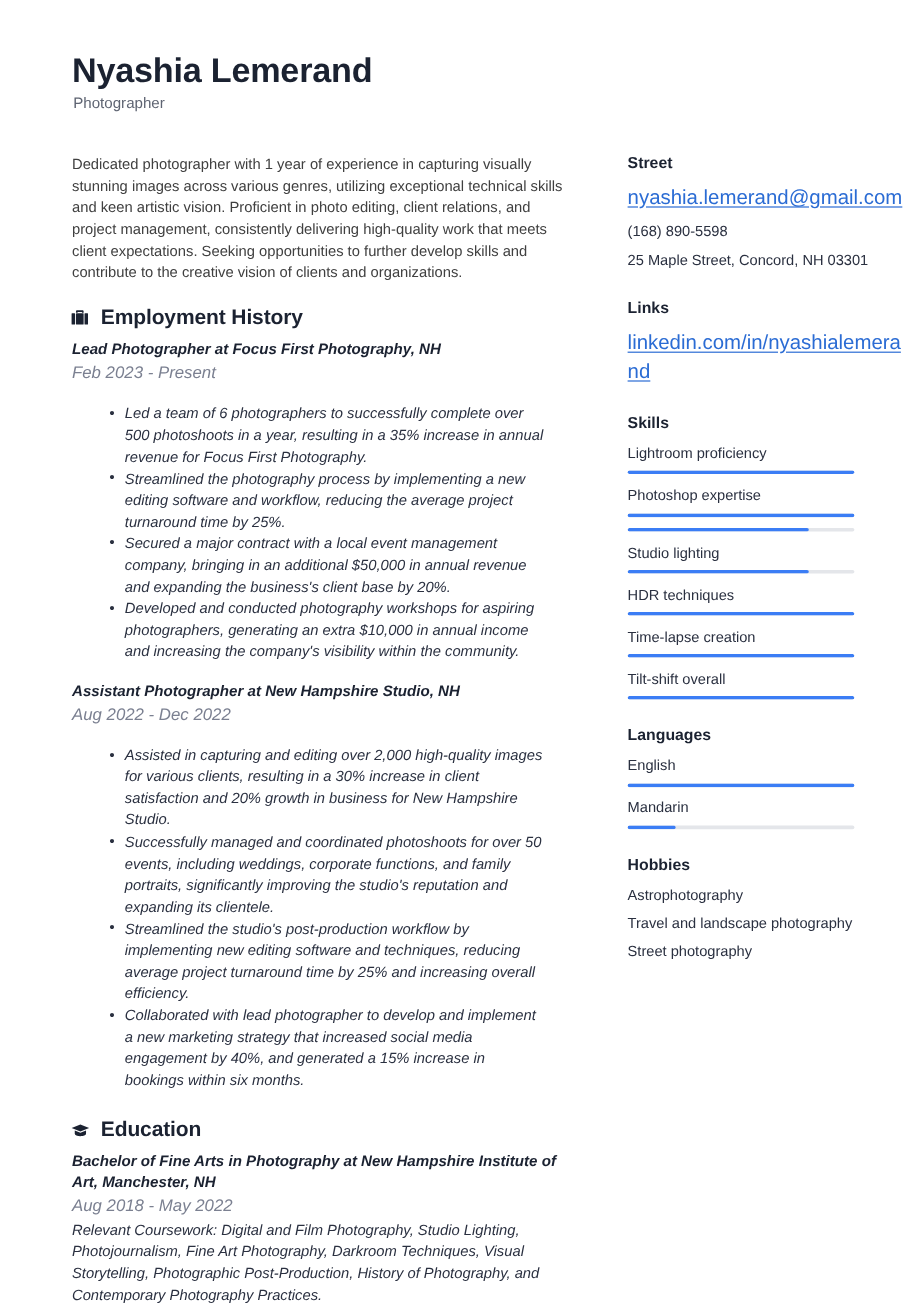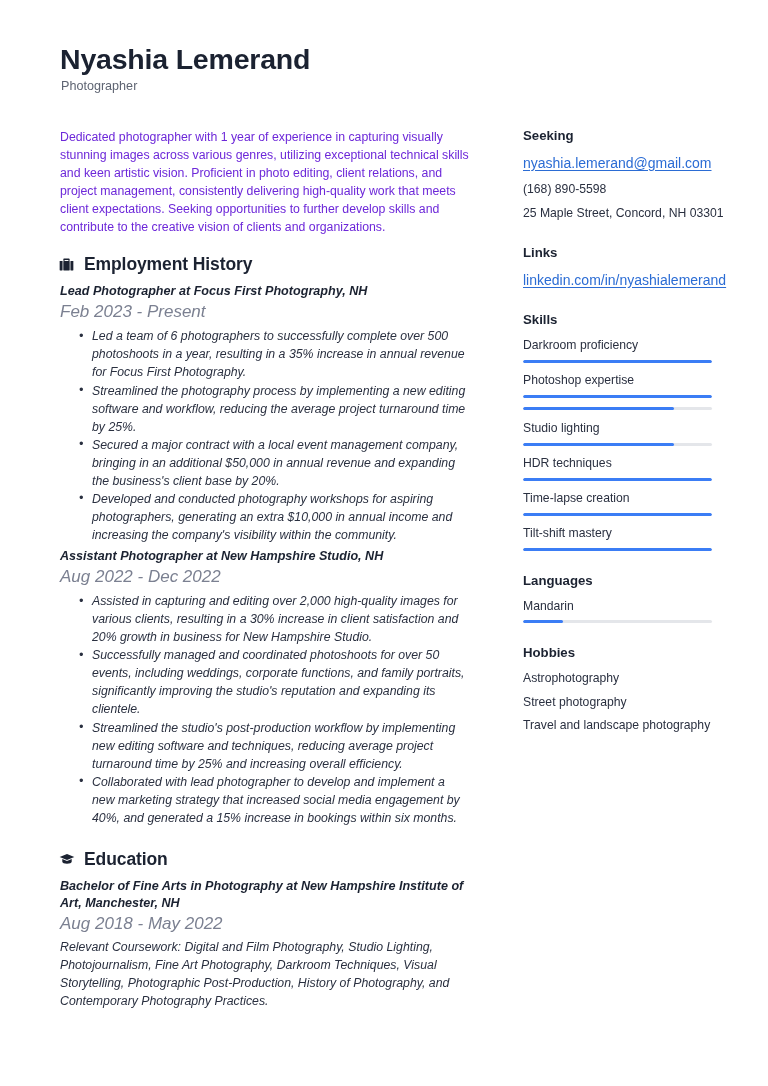--- a/index.html
+++ b/index.html
@@ -77,45 +77,45 @@
     font-size: 17.5px;
     font-weight: bold;
     color: #1b2231;
     line-height: 1.2;
     letter-spacing: -0.1px;
   }
 
   .body-text {
     font-size: 12.3px;
     line-height: 1.47;
-    color: #6d28d9;
+    color: #404040;
     margin: 0 0 0 2px;
   }
 
   .entry { margin: 0 0 4px 2px; font-style: italic; }
   .entry-title {
     font-size: 12.6px;
     font-weight: bold;
     color: #1b2231;
     line-height: 1.34;
     margin-bottom: 1px;
   }
   .entry-date {
-    font-size: 17px;
+    font-size: 14px;
     color: #7b8091;
     line-height: 1.3;
     margin-bottom: 3px;
   }
   .entry-desc {
     font-size: 12.3px;
     line-height: 1.47;
     color: #2a3040;
   }
   ul.bullets {
-    margin: 4px;
+    margin: 16px;
     padding: 0 0 0 28px;
     list-style: none;
   }
   ul.bullets li {
     position: relative;
     font-size: 12.3px;
     line-height: 1.47;
     color: #2a3040;
     margin-bottom: 0;
   }
@@ -142,21 +142,21 @@
     line-height: 1.45;
     color: #2a3040;
     margin-bottom: 9px;
   }
   .side-line.tight { margin-bottom: 7px; }
   a.side-link,
   .side-link {
     color: #2b6cd4;
     text-decoration: underline;
     text-underline-offset: 1.5px;
-    font-size: 14px;
+    font-size: 17px;
     line-height: 1.45;
     display: inline-block;
     word-break: break-word;
   }
   .meter-item { margin-bottom: 9.5px; }
   .meter-label {
     font-size: 12.2px;
     color: #2a3040;
     line-height: 1.4;
     margin-bottom: 5.5px;
@@ -257,40 +257,40 @@
           <div class="entry-desc">Relevant Coursework: Digital and Film Photography, Studio Lighting, Photojournalism, Fine Art Photography, Darkroom Techniques, Visual Storytelling, Photographic Post-Production, History of Photography, and Contemporary Photography Practices.</div>
         </div>
       </div>
 
 
     </div>
 
     <div class="col-side">
 
       <div class="side-block">
-        <div class="side-title">Seeking</div>
+        <div class="side-title">Street</div>
         <div class="side-line tight">
           <a class="side-link" href="#">nyashia.lemerand@gmail.com</a>
         </div>
         <div class="side-line tight">(168) 890-5598</div>
         <div class="side-line">25 Maple Street, Concord, NH 03301</div>
       </div>
 
       <div class="side-block">
         <div class="side-title">Links</div>
         <div class="side-line">
           <a class="side-link" href="#">linkedin.com/in/nyashialemerand</a>
         </div>
       </div>
 
       <div class="side-block">
         <div class="side-title">Skills</div>
 
         <div class="meter-item">
-          <div class="meter-label">Darkroom proficiency</div>
+          <div class="meter-label">Lightroom proficiency</div>
           <div class="meter-track">
             <div class="meter-fill" style="width: 100%;"></div>
           </div>
         </div>
         <div class="meter-item">
           <div class="meter-label">Photoshop expertise</div>
           <div class="meter-track">
             <div class="meter-fill" style="width: 100%;"></div>
           </div>
         </div>
@@ -311,40 +311,46 @@
             <div class="meter-fill" style="width: 100%;"></div>
           </div>
         </div>
         <div class="meter-item">
           <div class="meter-label">Time-lapse creation</div>
           <div class="meter-track">
             <div class="meter-fill" style="width: 100%;"></div>
           </div>
         </div>
         <div class="meter-item">
-          <div class="meter-label">Tilt-shift mastery</div>
+          <div class="meter-label">Tilt-shift overall</div>
           <div class="meter-track">
             <div class="meter-fill" style="width: 100%;"></div>
           </div>
         </div>
       </div>
 
       <div class="side-block">
         <div class="side-title">Languages</div>
+        <div class="meter-item">
+          <div class="meter-label">English</div>
+          <div class="meter-track">
+            <div class="meter-fill" style="width: 100%;"></div>
+          </div>
+        </div>
         <div class="meter-item">
           <div class="meter-label">Mandarin</div>
           <div class="meter-track">
             <div class="meter-fill" style="width: 21%;"></div>
           </div>
         </div>
       </div>
 
       <div class="side-block">
         <div class="side-title">Hobbies</div>
         <div class="hobby-line">Astrophotography</div>
+        <div class="hobby-line">Travel and landscape photography</div>
         <div class="hobby-line">Street photography</div>
-        <div class="hobby-line">Travel and landscape photography</div>
       </div>
 
     </div>
 
   </div>
 </div>
 
 </body></html>

